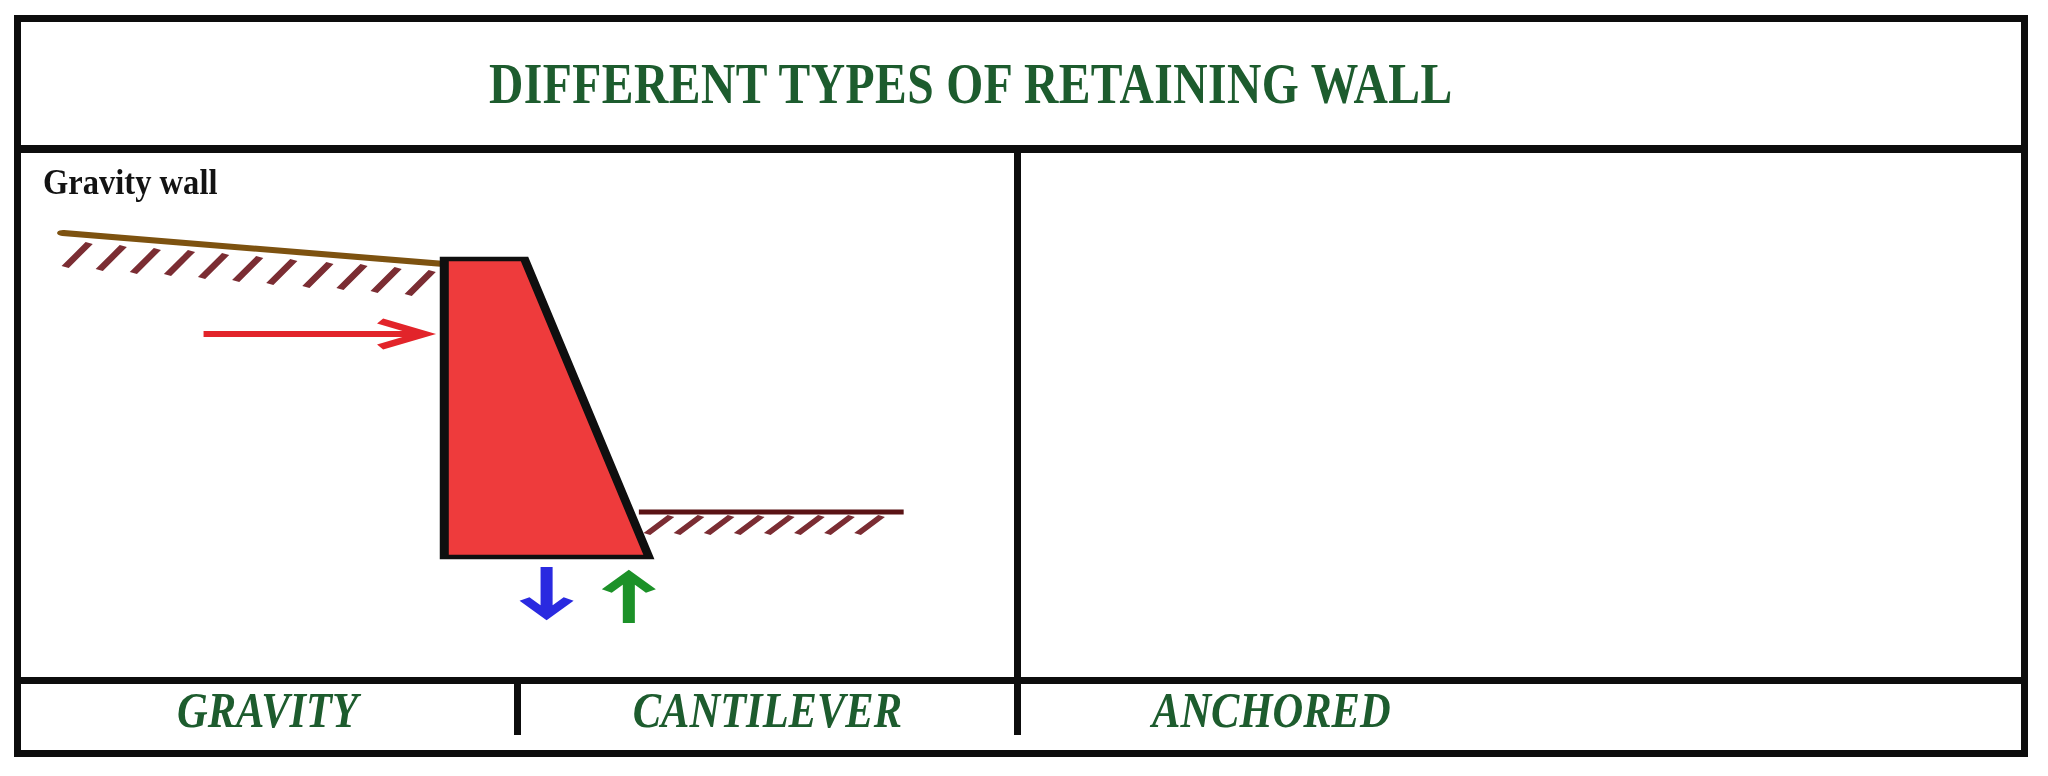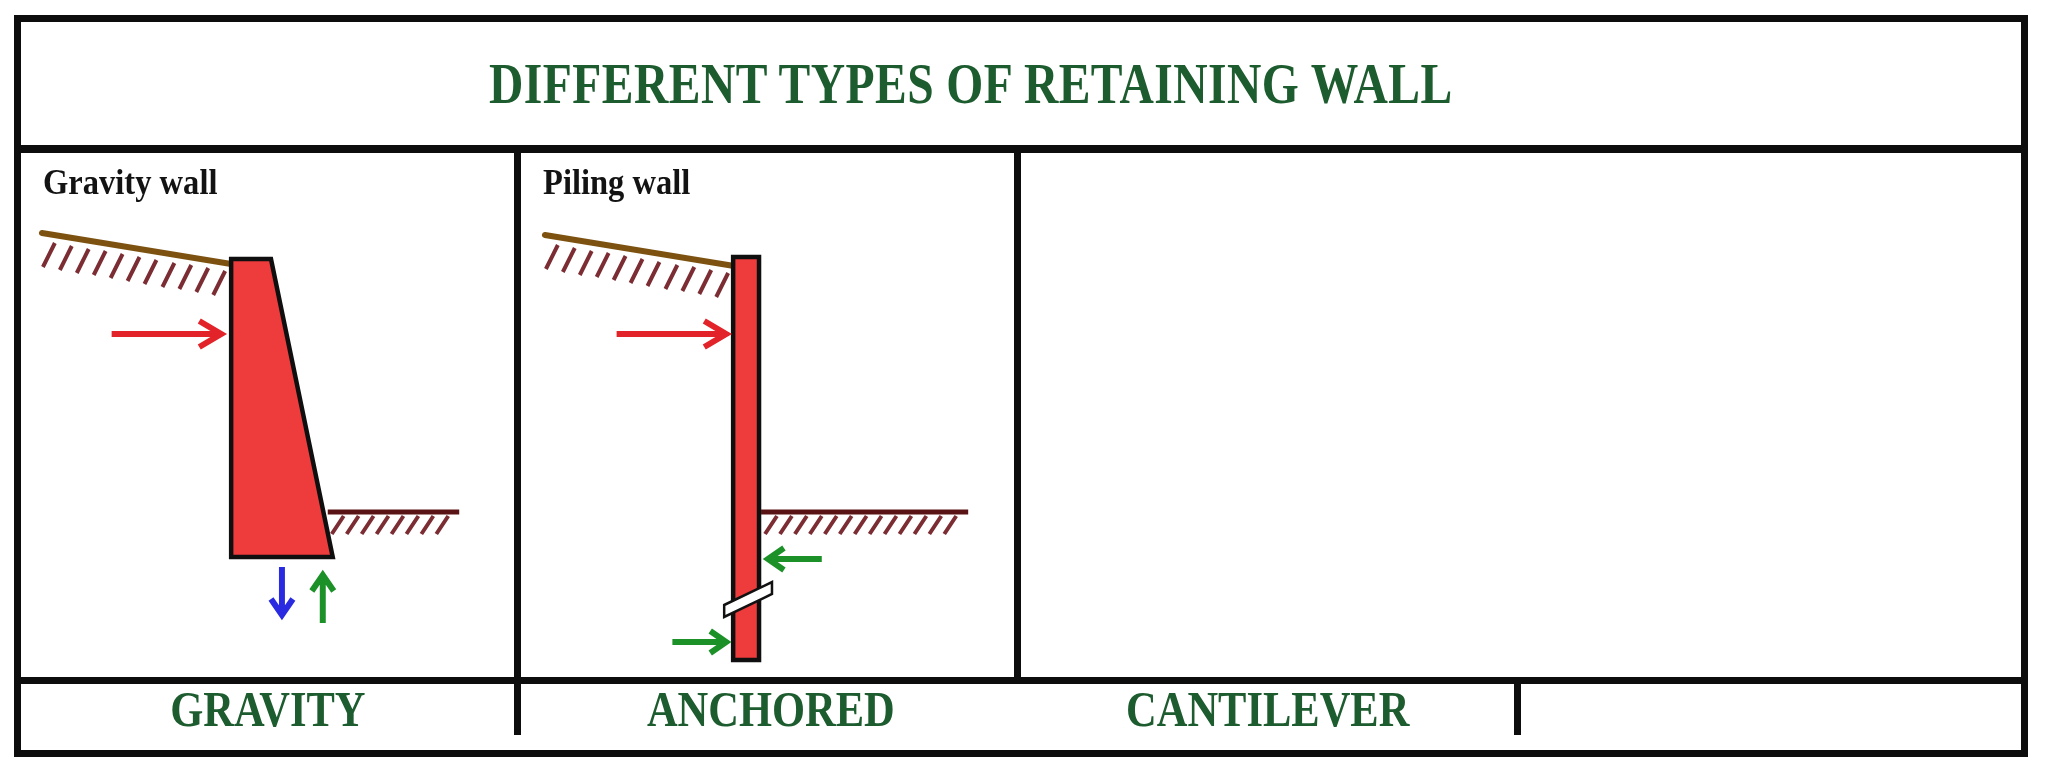--- a/index.html
+++ b/index.html
@@ -8,31 +8,31 @@
 
   .frame { position:absolute; left:14px; top:15px; width:2014px; height:742px;
            border:7px solid var(--frame-black,#0d0d0d); background:#fff; }
 
   .title-band { height:131px; border-bottom:8px solid var(--frame-black,#0d0d0d);
                 display:flex; align-items:center; justify-content:center; padding-right:101px; }
   .title-band h1 { font-size:56px; font-weight:700; color:var(--title-green,#1d5c2e);
                    letter-spacing:0.5px; transform:scaleX(0.85); transform-origin:center;
                    white-space:nowrap; }
 
-  .panels { display:grid; grid-template-columns:repeat(4,1fr); height:524px; }
+  .panels { display:grid; grid-template-columns:repeat(2,1fr); height:524px; }
   .panel { position:relative; }
   .panel.divided { border-right:7px solid var(--frame-black,#0d0d0d); }
   .panel-header { position:absolute; top:10px; left:22px; font-size:35px; font-weight:700;
                   color:var(--header-black,#131313); transform:scaleX(0.93);
                   transform-origin:left center; white-space:nowrap; z-index:2; }
   .diagram { position:absolute; inset:0; width:100%; height:100%; }
 
   .labels { display:grid; grid-template-columns:repeat(4,1fr); height:58px;
             border-top:7px solid var(--frame-black,#0d0d0d); }
-  .label-cell { display:flex; align-items:flex-start; justify-content:center; }
+  .label-cell { display:flex; align-items:flex-end; justify-content:center;font-style:italic; }
   .label-cell.divided { border-right:7px solid var(--frame-black,#0d0d0d); }
   .label-cell span { font-size:50px; font-weight:700; color:var(--label-green,#1d5c2e);
                      transform:scaleX(0.85); transform-origin:center; white-space:nowrap;
                      display:inline-block; line-height:1; }
 
   .wall { fill:var(--wall-red,#ee3b3c); stroke:#0f0f0f; stroke-width:4.5; stroke-linejoin:miter; }
   .break-sym { fill:#ffffff; stroke:#111111; stroke-width:2.5; }
   .rod { stroke:#161616; stroke-width:2; fill:none; }
   .anchor-body { fill:var(--anchor-gray,#bcbcbc); stroke:#2e2e2e; stroke-width:2.5; }
   .ag { stroke:var(--arrow-green,#1c9128); stroke-width:6; fill:none; stroke-linejoin:miter; }
@@ -89,42 +89,30 @@
       <svg class="diagram" viewBox="0 0 495 524" preserveAspectRatio="none">
         <use href="#slope" transform="translate(21,80)"></use>
         <polygon class="wall" points="211,106 251,106 313,404 211,404"></polygon>
         <use href="#arrow-right-red" transform="translate(91,181)"></use>
         <use href="#ground-short" transform="translate(308,359)"></use>
         <use href="#arrow-down-blue" transform="translate(262,414)"></use>
         <use href="#arrow-up-green" transform="translate(303,470)"></use>
       </svg>
     </section>
 
-    <section class="panel divided">
-      <h2 class="panel-header">Piling wall</h2>
-      <svg class="diagram" viewBox="0 0 495 524" preserveAspectRatio="none">
-        <use href="#slope" transform="translate(24,82)"></use>
-        <rect class="wall" x="213" y="104" width="26" height="403"></rect>
-        <use href="#arrow-right-red" transform="translate(96,181)"></use>
-        <use href="#ground-long" transform="translate(241,359)"></use>
-        <use href="#arrow-left-green" transform="translate(302,406)"></use>
-        <polygon class="break-sym" points="204,452 252,429 252,441 204,464"></polygon>
-        <use href="#arrow-right-green" transform="translate(152,489)"></use>
-      </svg>
-    </section>
 
 
 
   </div>
 
   <div class="labels">
     <div class="label-cell divided">
       <span>GRAVITY</span>
     </div>
+    <div class="label-cell divided">
+      <span>CANTILEVER</span>
+    </div>
     <div class="label-cell">
       <span>ANCHORED</span>
-    </div>
-    <div class="label-cell divided">
-      <span>CANTILEVER</span>
     </div>
   </div>
 
 </div>
 
 </body></html>

